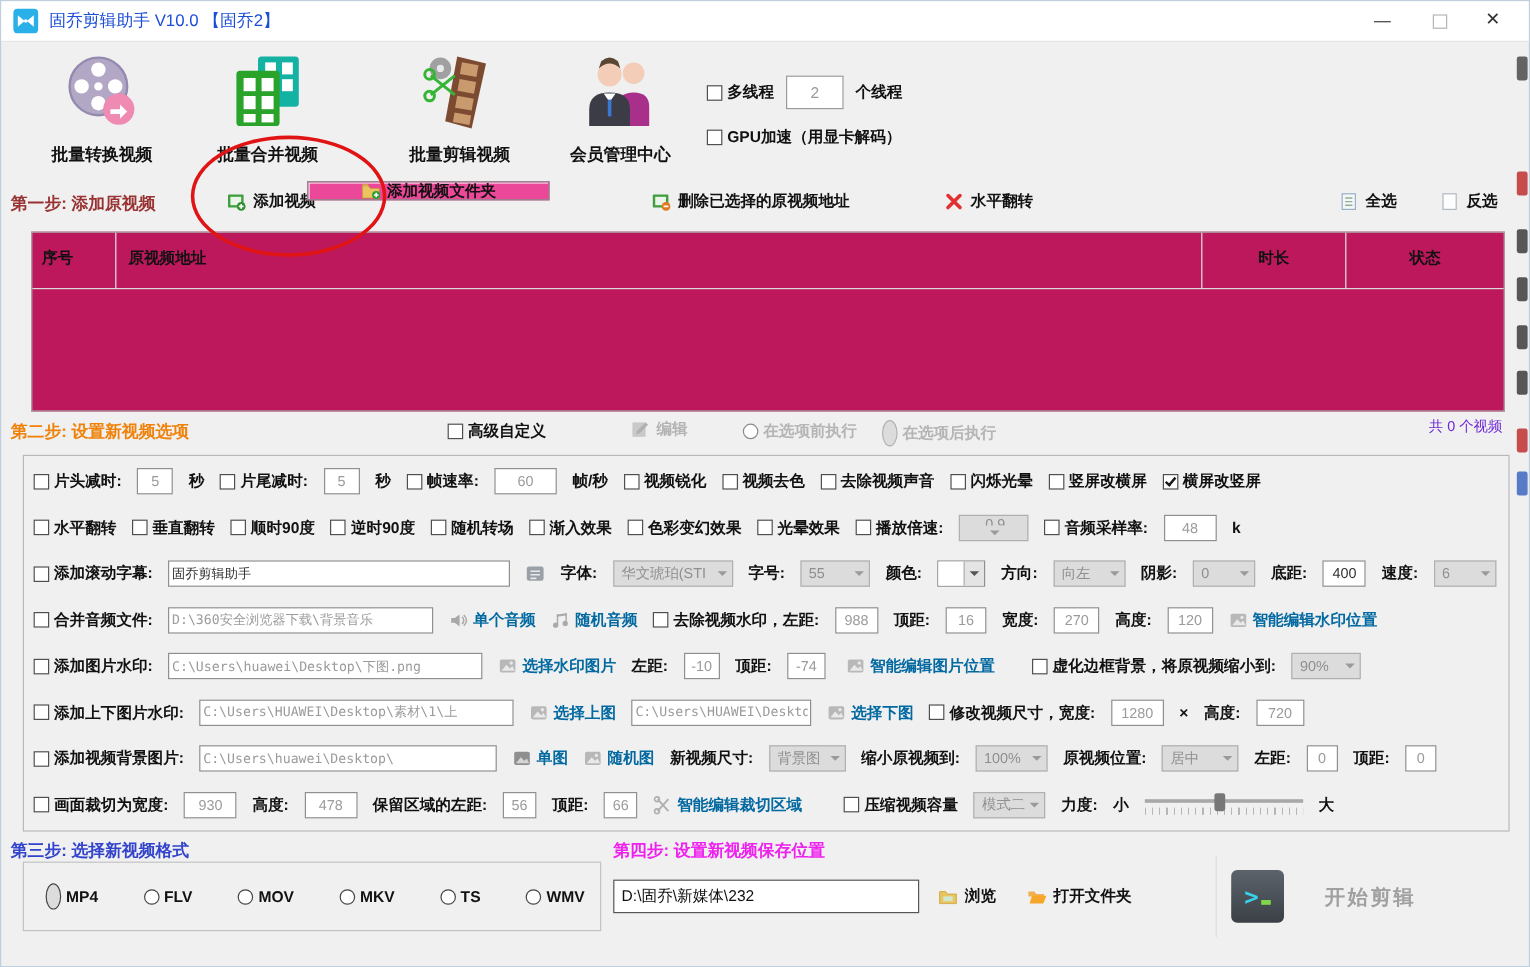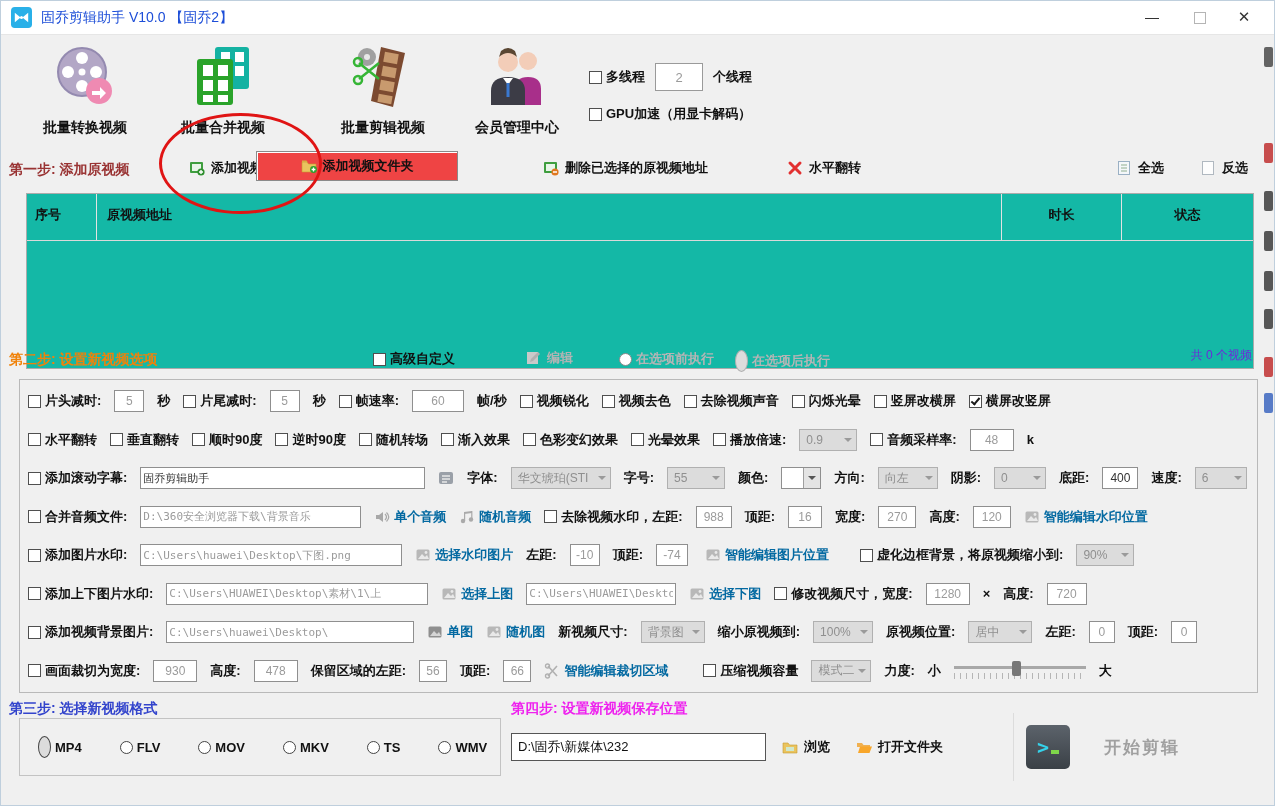--- a/index.html
+++ b/index.html
@@ -30,27 +30,27 @@
   .blbl{font-size:13px;font-weight:bold;color:#111;white-space:nowrap;}
   .threads{position:absolute;left:588px;top:62px;display:flex;align-items:center;}
   .thr-inp{width:42px;height:24px;margin:0 10px;border:1px solid #9a9a9a;text-align:center;
            color:#9a9a9a;font-size:13px;background:#fff;}
   .gpu{position:absolute;left:588px;top:104px;}
   
   .steplab{position:absolute;font-size:14px;font-weight:bold;white-space:nowrap;}
   .s1{color:#993333;} .s2{color:#f0820a;} .s3{color:#3344cc;} .s4{color:#ee22ee;}
   .flatbtn{position:absolute;display:inline-flex;align-items:center;gap:6px;cursor:pointer;
            font-size:13px;font-weight:bold;color:#111;background:transparent;border:none;white-space:nowrap;}
-  .raised{border:1px solid #8a8a8a;background:#ef4444;box-shadow:inset 1px 1px 0 #ffffff;
-          padding:4px 14px;height:30px;box-sizing:border-box;}
+  .raised{border:1px solid #8a8a8a;background:#ec4899;box-shadow:inset 1px 1px 0 #ffffff;
+          padding:4px 14px;height:16px;box-sizing:border-box;}
   .redellipse{position:absolute;left:158px;top:112px;width:157px;height:95px;border:3px solid #e01414;
               border-radius:50%;z-index:6;pointer-events:none;}
   .graytxt{color:#b4b4b4;}
   
-  .vtable{position:absolute;left:25px;top:192px;width:1228px;height:176px;background:#14b8a6;
+  .vtable{position:absolute;left:25px;top:192px;width:1228px;height:150px;background:#be185d;
           border:1px solid #ababab;box-sizing:border-box;}
   .thead{display:flex;height:46px;border-bottom:1px solid #d9d9d9;}
   .th{font-size:13px;font-weight:bold;color:#111;padding-top:12px;box-sizing:border-box;
       border-right:1px solid #e3e3e3;}
   .th:last-child{border-right:none;}
   .th0{width:70px;padding-left:8px;}
   .th1{width:905px;padding-left:10px;}
   .th2{width:120px;text-align:center;}
   .th3{width:131px;text-align:center;}
   .count{position:absolute;right:22px;top:346px;font-size:12px;color:#6d28d9;}
@@ -346,21 +346,21 @@
           <span class="blbl">色彩变幻效果</span>
         </span>
         <span class="cbx">
           <span class="cb"></span>
           <span class="blbl">光晕效果</span>
         </span>
         <span class="cbx">
           <span class="cb"></span>
           <span class="blbl">播放倍速:</span>
         </span>
-        <span class="sel" style="width: 58px;">
+        <span class="sel" style="width: 58px; flex-direction: column;">
           <span style="overflow: hidden; white-space: nowrap;">0.9</span>
           <b></b>
         </span>
         <span class="cbx">
           <span class="cb"></span>
           <span class="blbl">音频采样率:</span>
         </span>
         <input type="text" readonly="" class="inp" value="48" style="width: 44px;">
         <span class="olbl">k</span>
       </div>

